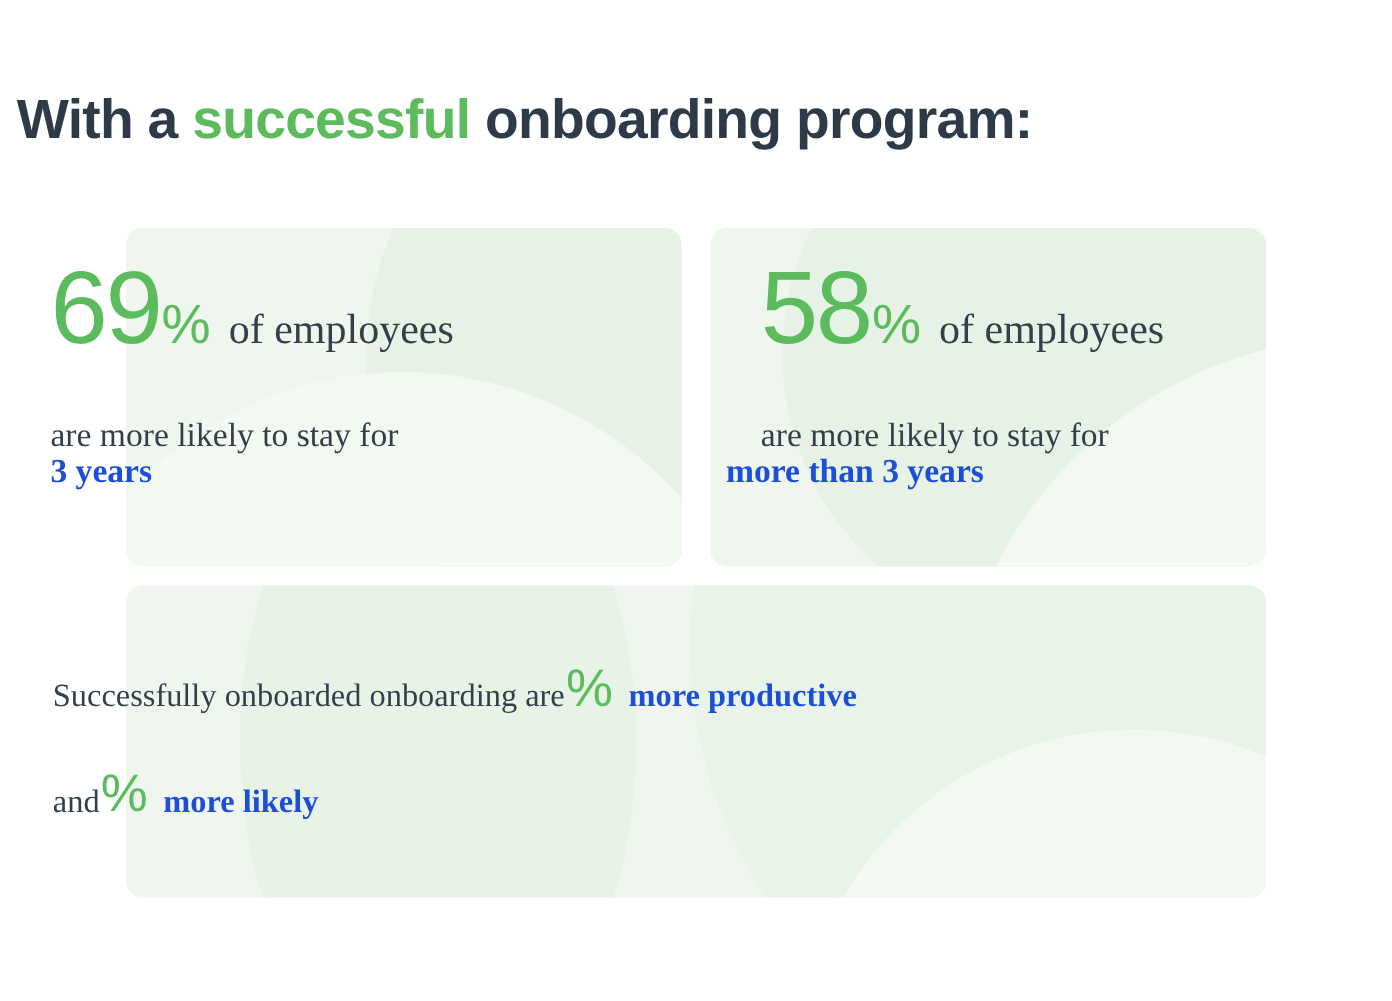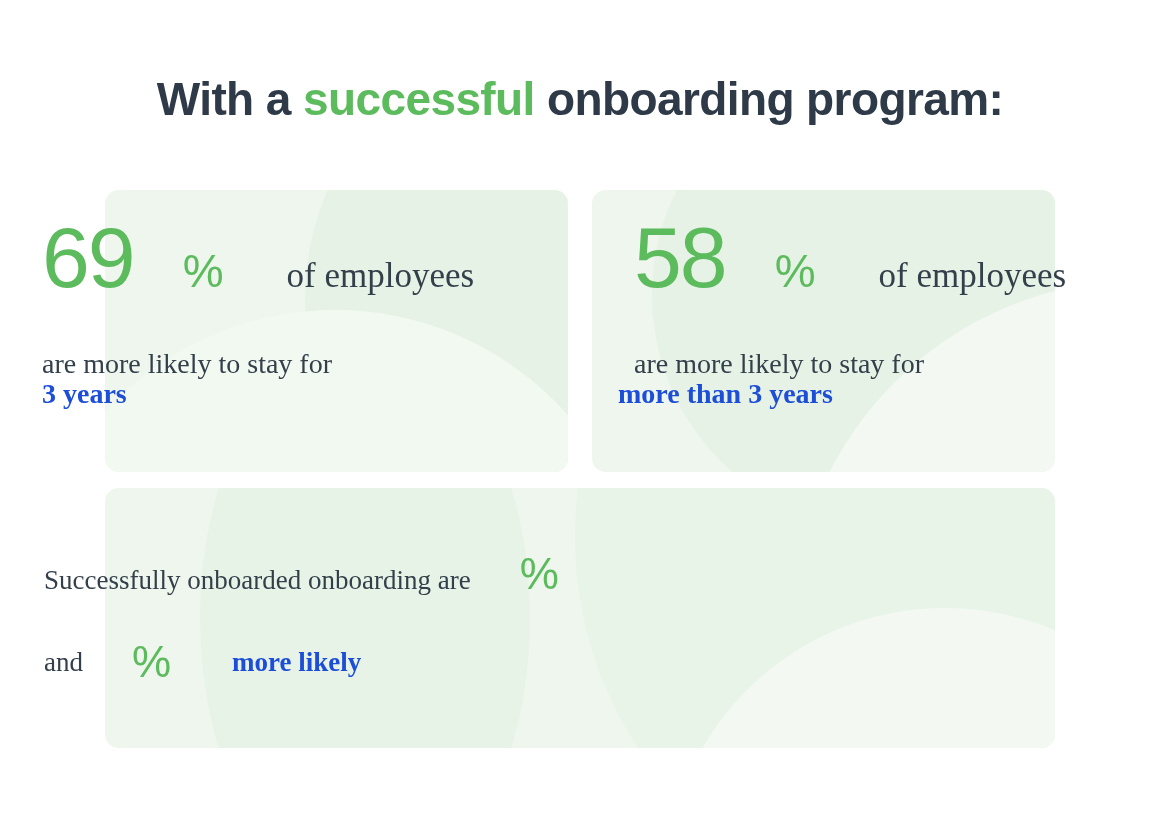--- a/index.html
+++ b/index.html
@@ -7,27 +7,28 @@
     width:1160px; height:834px;
     background:#ffffff;
     font-family:"Liberation Serif", serif;
     overflow:hidden;
   }
   .canvas { position:relative; width:1160px; height:834px; background:#fff; }
 
   
   .title {
     position:absolute; left:0; top:72px; width:1160px;
-    text-align:center;
+    text-align:left;
     font-family:"Liberation Sans", sans-serif;
     font-weight:700;
     font-size:46px;
     letter-spacing:-0.6px;
     color:#2e3a47;
     white-space:nowrap;
+    padding-left:14px;
   }
   .title .accent { color:#5cbb5c; }
 
   
   .card {
     position:absolute;
     background:#eef6ed;
     border-radius:14px;
     overflow:hidden;
   }
@@ -42,21 +43,21 @@
     pointer-events:none;
   }
   .deco-1 { width:560px; height:560px; left:200px; top:-170px; background:#e7f2e6; }
   .deco-2 { width:620px; height:620px; left:-80px; top:120px; background:#f2f9f1; }
   .deco-3 { width:470px; height:470px; left:60px; top:-130px;  background:#e7f2e6; }
   .deco-4 { width:700px; height:700px; left:200px; top:90px;   background:#f3f9f2; }
   .deco-5 { width:330px; height:560px; left:95px;  top:-150px; background:#e8f3e7; }
   .deco-6 { width:760px; height:760px; left:470px; top:-330px; background:#e9f4e8; }
   .deco-7 { width:560px; height:560px; left:560px; top:120px;  background:#f3f9f2; }
 
-  .card-body { position:relative; z-index:2;gap:48px; }
+  .card-body { position:relative; z-index:2; }
 
   
   .bignum {
     font-family:"Liberation Sans", sans-serif;
     font-weight:300;
     color:#5cbb5c;
     letter-spacing:-2px;
     line-height:1;
   }
   .pct {
@@ -95,21 +96,21 @@
   .a-l2 { left:42px; top:348px; font-size:28px; }
   .a-l3 { left:42px; top:378px; font-size:28px; }
 
   
   .c-line1 {
     position:absolute; left:44px; top:552px;
     display:flex; align-items:baseline; white-space:nowrap;
   }
   .c-line2 {
     position:absolute; left:44px; top:640px;
-    display:flex; align-items:center; white-space:nowrap;
+    display:flex; align-items:flex-end; white-space:nowrap;
   }
   .c-lead   { font-size:27px; }
   .c-num    { font-size:82px; margin-left:14px; }
   .c-pctsym { font-size:44px; margin-left:1px; }
   .c-tail   { font-size:27px; margin-left:14px; }
   .c-and    { font-size:27px; }
 </style>
 </head>
 <body>
 
@@ -134,31 +135,32 @@
   <div class="card card-b">
     <div class="deco deco-3"></div>
     <div class="deco deco-4"></div>
   </div>
   <div class="stat-row b-row card-body" style="left:634px;">
     <span class="bignum a-num">58</span>
     <span class="pct a-pctsym">%</span>
     <span class="serif a-tail">of employees</span>
   </div>
   <div class="serif line2 a-l2 card-body" style="left:634px;">are more likely to stay for</div>
-  <div class="serif-b line3 a-l3 card-body" style="left:618px;">more than 3 years</div>
+  <div class="serif-b line3 a-l3 card-body" style="left:605px;">more than 3 years</div>
 
   <div class="card card-c">
     <div class="deco deco-5"></div>
     <div class="deco deco-6"></div>
     <div class="deco deco-7"></div>
   </div>
 
   <div class="c-line1 card-body">
     <span class="serif c-lead">Successfully onboarded onboarding are</span>
     <span class="pct c-pctsym">%</span>
+    <span class="serif-b c-tail">more productive</span>
   </div>
 
   <div class="c-line2 card-body">
     <span class="serif c-and">and</span>
     <span class="pct c-pctsym">%</span>
     <span class="serif-b c-tail">more likely</span>
   </div>
 
 </div>
 

